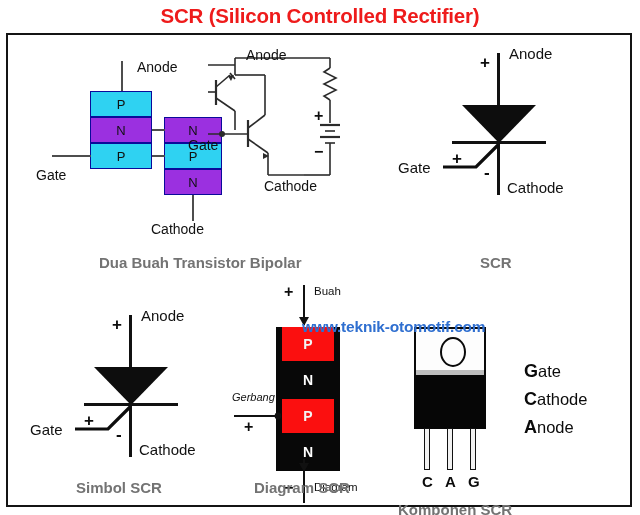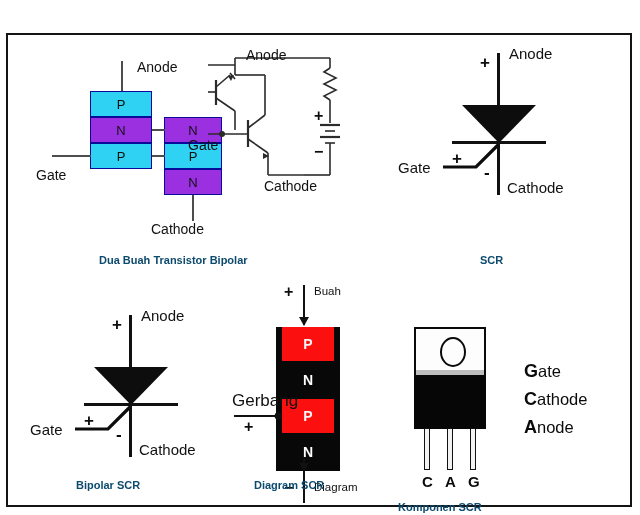--- a/index.html
+++ b/index.html
@@ -49,22 +49,22 @@
   .blk { position: absolute; }
   .lbl {
     position: absolute;
     font-family: "Liberation Sans", sans-serif;
     color: #111111;
     white-space: nowrap;
   }
   .cap {
     position: absolute;
     font-family: "Liberation Sans", sans-serif;
-    color: #0c4a6e;
-    font-size: 11px;
+    color: #737373;
+    font-size: 15px;
     font-weight: bold;
     white-space: nowrap;
   }
   .wire { position: absolute; background: #4d4d4d; }
   .wire-blk { position: absolute; background: #111111; }
 
   
   #panel-two-transistor { position: absolute; left: 0; top: 0; width: 210px; height: 210px; }
   .semi {
     position: absolute;
@@ -164,20 +164,21 @@
     white-space: nowrap;
     z-index: 40;
     letter-spacing: -0.2px;
   }
 </style>
 </head>
 <body>
 
 <div id="root">
 
+  <div class="title">SCR (Silicon Controlled Rectifier)</div>
 
   <div class="frame">
 
     <div id="panel-two-transistor">
 
       <div class="wire" style="left:113px; top:26px; width:1.8px; height:30px;"></div>
       <div class="lbl" style="left:129px; top:24px; font-size:14px;">Anode</div>
 
       <div class="semi p" style="left:82px; top:56px; width:62px; height:26px;">
         <span>P</span>
@@ -304,21 +305,21 @@
       <div class="wire-blk" style="left:89px; top:108px; width:3.2px; height:52px;"></div>
       <div class="lbl" style="left:99px; top:144px; font-size:15px;">Cathode</div>
       <div class="plusmin" style="left:76px; top:128px; font-size:17px;">-</div>
 
       <svg width="110" height="50" style="position:absolute; left:10px; top:102px;">
         <path d="M 80 8 L 58 30 L 25 30" stroke="#0d0d0d" stroke-width="3.2" fill="none"></path>
       </svg>
       <div class="lbl" style="left:-10px; top:124px; font-size:15px;">Gate</div>
       <div class="plusmin" style="left:44px; top:114px; font-size:17px;">+</div>
 
-      <div class="cap" style="left:36px; top:182px;">Bipolar SCR</div>
+      <div class="cap" style="left:36px; top:182px;">Simbol SCR</div>
     </div>
 
     <div class="blk" style="left:222px; top:228px; width:170px; height:250px;">
 
       <svg width="24" height="44" style="position:absolute; left:62px; top:22px;">
         <path d="M 12 0 L 12 40" stroke="#111111" stroke-width="2" fill="none"></path>
         <polygon points="7,32 17,32 12,41" fill="#111111"></polygon>
       </svg>
       <div class="lbl" style="left:84px; top:22px; font-size:11.5px;">Buah</div>
       <div class="plusmin" style="left:54px; top:20px; font-size:16px;">+</div>
@@ -336,21 +337,21 @@
         <span>N</span>
       </div>
 
       <div class="blk" style="left:46px; top:64px; width:6px; height:144px; background:#080808;"></div>
       <div class="blk" style="left:104px; top:64px; width:6px; height:144px; background:#080808;"></div>
 
       <svg width="56" height="14" style="position:absolute; left:0px; top:146px;">
         <path d="M 4 7 L 48 7" stroke="#111111" stroke-width="2" fill="none"></path>
         <circle cx="48" cy="7" r="3.4" fill="#111111"></circle>
       </svg>
-      <div class="lbl" style="left:2px; top:128px; font-size:17px;">Gerbang</div>
+      <div class="lbl" style="left:2px; top:128px; font-size:11px;font-style:italic;">Gerbang</div>
       <div class="plusmin" style="left:14px; top:155px; font-size:16px;">+</div>
 
       <svg width="24" height="46" style="position:absolute; left:62px; top:196px;">
         <path d="M 12 0 L 12 44" stroke="#111111" stroke-width="2" fill="none"></path>
         <polygon points="7,4 17,4 12,13" fill="#111111"></polygon>
       </svg>
       <div class="lbl" style="left:84px; top:218px; font-size:11.5px;">Diagram</div>
       <div class="plusmin" style="left:54px; top:216px; font-size:16px;">−</div>
 
       <div class="cap" style="left:24px; top:216px;">Diagram SCR</div>
@@ -380,14 +381,15 @@
       <div class="gca" style="left:136px; top:104px;">
         <b>C</b><span>athode</span>
       </div>
       <div class="gca" style="left:136px; top:132px;">
         <b>A</b><span>node</span>
       </div>
     </div>
 
   </div>
 
+  <div class="watermark">www.teknik-otomotif.com</div>
 
 </div>
 
 </body></html>

